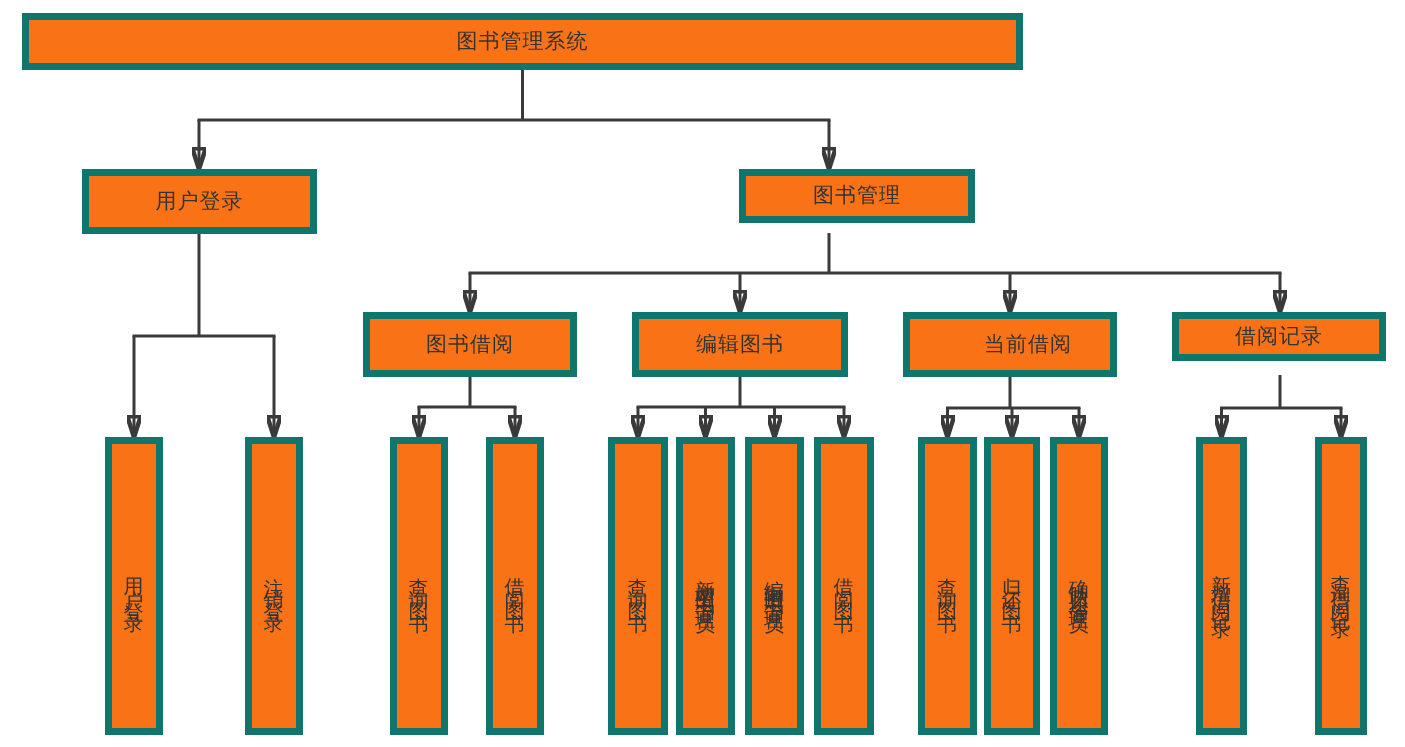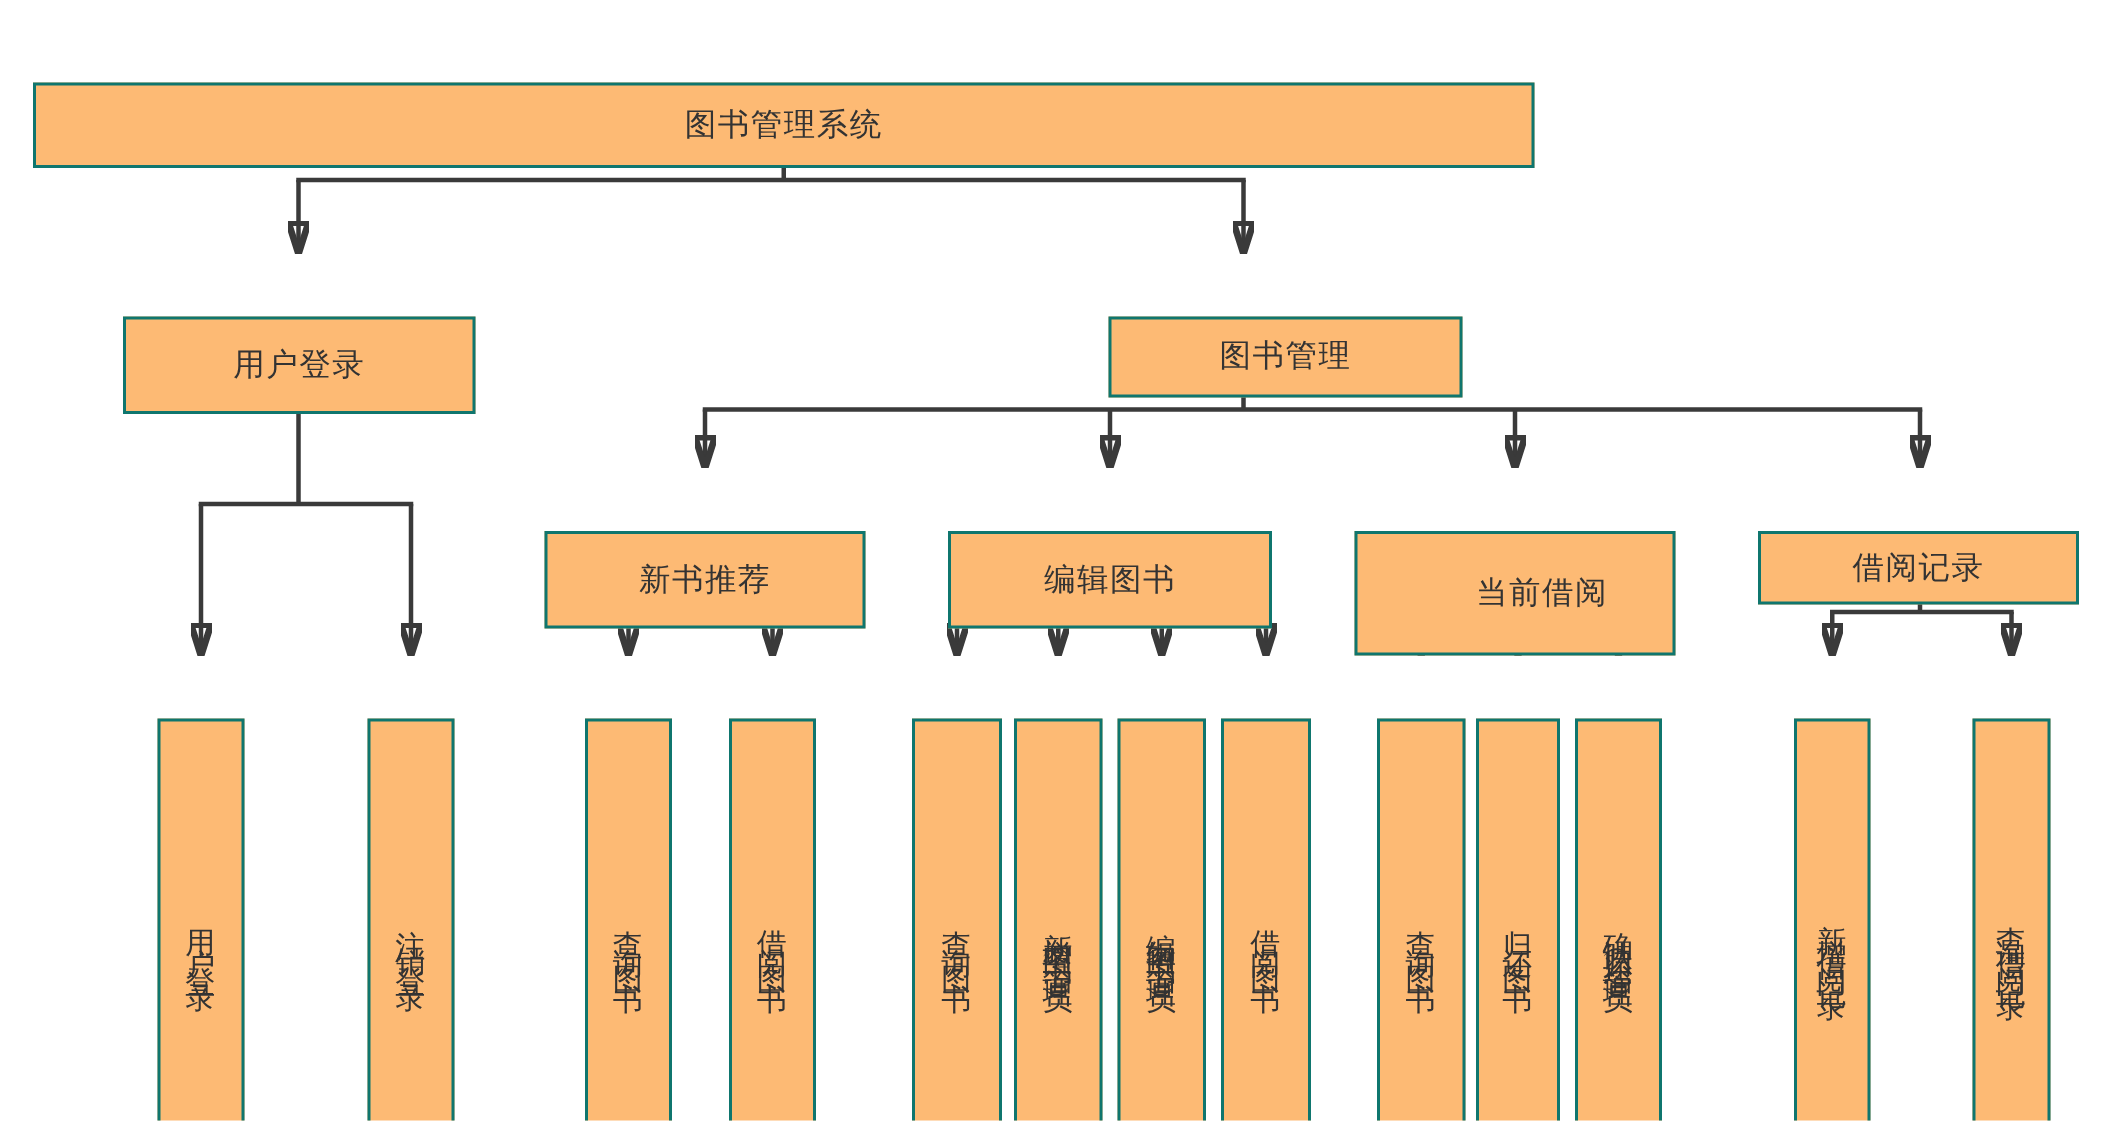--- a/index.html
+++ b/index.html
@@ -9,29 +9,28 @@
     font-family: "DejaVu Sans", sans-serif;
     position: relative;
     overflow: hidden;
   }
   .stage { position: absolute; left: 0; top: 0; width: 1405px; height: 747px; }
   svg.connectors { position: absolute; left: 0; top: 0; display: block; }
   svg.connectors path, svg.connectors line { stroke: #3a3a3a; stroke-width: 3; fill: none; }
   .node {
     position: absolute;
     box-sizing: border-box;
-    background: #fdba74;
-    border: 2px solid #0f766e;
+    background: #f97316;
+    border: 7px solid #0f766e;
     color: #333333;
     display: flex;
     align-items: center;
     justify-content: center;
     text-align: center;
     line-height: 1.2;
-    margin-top: 42px;
   }
   .h-node { font-size: 21px; letter-spacing: 1px; }
   .v-node {
     writing-mode: vertical-rl;
     text-orientation: mixed;
     font-size: 20px;
     letter-spacing: 12px;
   }
   .v-mid   { letter-spacing: 9px; }
   .v-tight { letter-spacing: 5px; }
@@ -112,23 +111,23 @@
       <path d="M1221.5 408 L1221.5 434" marker-end="url(#arrow)"></path>
       <path d="M1341 408 L1341 434" marker-end="url(#arrow)"></path>
     </g>
   </svg>
 
   <div class="node h-node" style="left:22px; top:13px; width:1001px; height:57px;">图书管理系统</div>
 
   <div class="node h-node" style="left:82px; top:169px; width:235px; height:65px;">用户登录</div>
   <div class="node h-node" style="left:739px; top:169px; width:236px; height:54px;">图书管理</div>
 
-  <div class="node h-node" style="left:363px; top:312px; width:214px; height:65px;">新书推荐</div>
+  <div class="node h-node" style="left:363px; top:312px; width:214px; height:65px;">图书借阅</div>
   <div class="node h-node" style="left:632px; top:312px; width:216px; height:65px;">编辑图书</div>
-  <div class="node h-node" style="left:903px; top:312px; width:214px; height:83px;padding-left:36px;">当前借阅</div>
+  <div class="node h-node" style="left:903px; top:312px; width:214px; height:65px;padding-left:36px;">当前借阅</div>
   <div class="node h-node" style="left:1172px; top:312px; width:214px; height:49px;">借阅记录</div>
 
   <div class="node v-node" style="left:105px; top:437px; width:58px; height:298px;">用户登录</div>
   <div class="node v-node" style="left:245px; top:437px; width:58px; height:298px;">注销登录</div>
 
   <div class="node v-node" style="left:390px; top:437px; width:58px; height:298px;">查询图书</div>
   <div class="node v-node" style="left:486px; top:437px; width:58px; height:298px;">借阅图书</div>
 
   <div class="node v-node" style="left:608px; top:437px; width:60px; height:298px;">查询图书</div>
   <div class="node v-node v-tight" style="left:676px; top:437px; width:59px; height:298px;">新增图书（管理员）</div>

